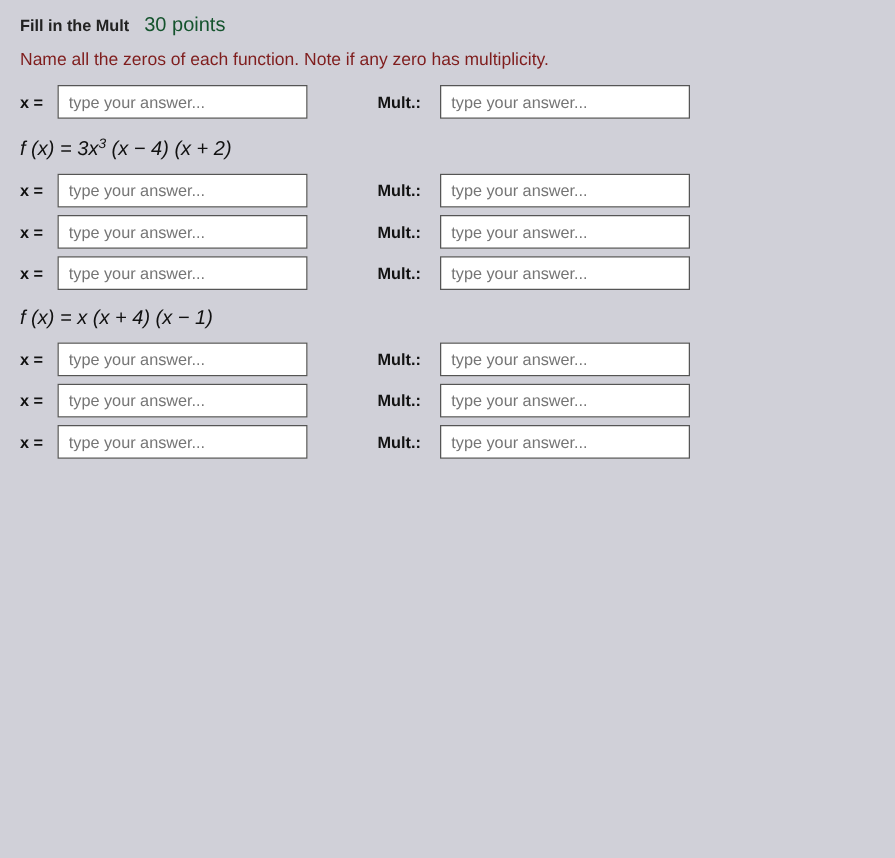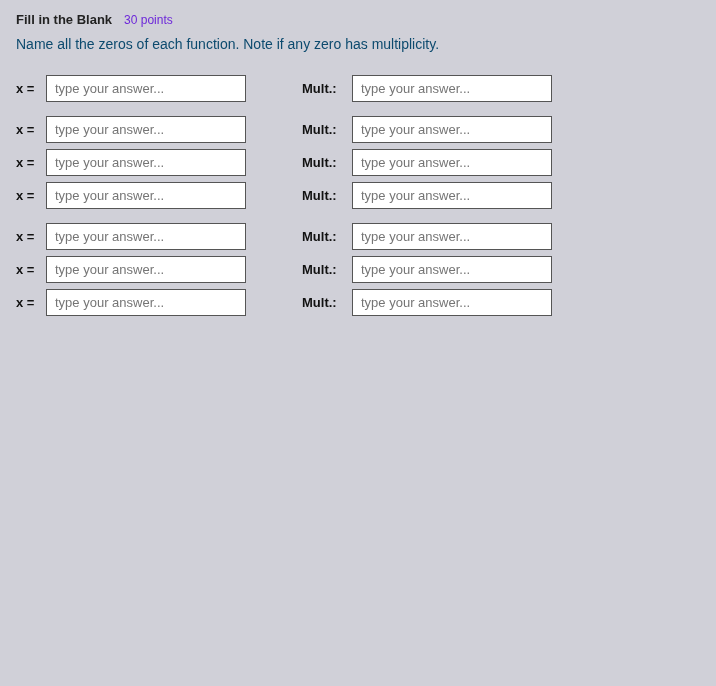--- a/index.html
+++ b/index.html
@@ -24,28 +24,28 @@
       margin-bottom: 8px;
     }
 
     .header-title {
       font-size: 13px;
       font-weight: 600;
       color: #222;
     }
 
     .header-points {
-      font-size: 12px;
-      color: #6d28d9;
+      font-size: 16px;
+      color: #14532d;
     }
 
     .instructions {
       font-size: 14px;
-      color: #0c4a6e;
-      margin-bottom: 20px;
+      color: #7f1d1d;
+      margin-bottom: 10px;
       line-height: 1.4;
     }
 
     .function-block {
       margin-bottom: 14px;
     }
 
     .function-label {
       font-size: 16px;
       font-style: italic;
@@ -99,36 +99,39 @@
       color: #888;
       width: 200px;
       outline: none;
       cursor: text;
     }
   </style>
 </head>
 <body>
 
 <div class="header">
-  <span class="header-title">Fill in the Blank</span>
+  <span class="header-title">Fill in the Mult</span>
   <span class="header-points">30 points</span>
 </div>
 
 <div class="instructions">Name all the zeros of each function. Note if any zero has multiplicity.</div>
 
 <div class="function-block">
   <div class="answer-row">
     <span class="x-label">x =</span>
     <input class="answer-input" type="text" placeholder="type your answer..." style="">
     <span class="mult-label">Mult.:</span>
     <input class="mult-input" type="text" placeholder="type your answer..." style="">
   </div>
 </div>
 
 <div class="function-block">
+  <div class="function-label">
+    <i>f</i> (<i>x</i>) = 3<i>x</i><sup>3</sup> (<i>x</i> − 4) (<i>x</i> + 2)
+  </div>
   <div class="answer-row">
     <span class="x-label">x =</span>
     <input class="answer-input" type="text" placeholder="type your answer..." style="">
     <span class="mult-label">Mult.:</span>
     <input class="mult-input" type="text" placeholder="type your answer..." style="">
   </div>
   <div class="answer-row">
     <span class="x-label">x =</span>
     <input class="answer-input" type="text" placeholder="type your answer..." style="">
     <span class="mult-label">Mult.:</span>
@@ -136,20 +139,23 @@
   </div>
   <div class="answer-row">
     <span class="x-label">x =</span>
     <input class="answer-input" type="text" placeholder="type your answer..." style="">
     <span class="mult-label">Mult.:</span>
     <input class="mult-input" type="text" placeholder="type your answer..." style="">
   </div>
 </div>
 
 <div class="function-block">
+  <div class="function-label">
+    <i>f</i> (<i>x</i>) = <i>x</i> (<i>x</i> + 4) (<i>x</i> − 1)
+  </div>
   <div class="answer-row">
     <span class="x-label">x =</span>
     <input class="answer-input" type="text" placeholder="type your answer..." style="">
     <span class="mult-label">Mult.:</span>
     <input class="mult-input" type="text" placeholder="type your answer..." style="">
   </div>
   <div class="answer-row">
     <span class="x-label">x =</span>
     <input class="answer-input" type="text" placeholder="type your answer..." style="">
     <span class="mult-label">Mult.:</span>

